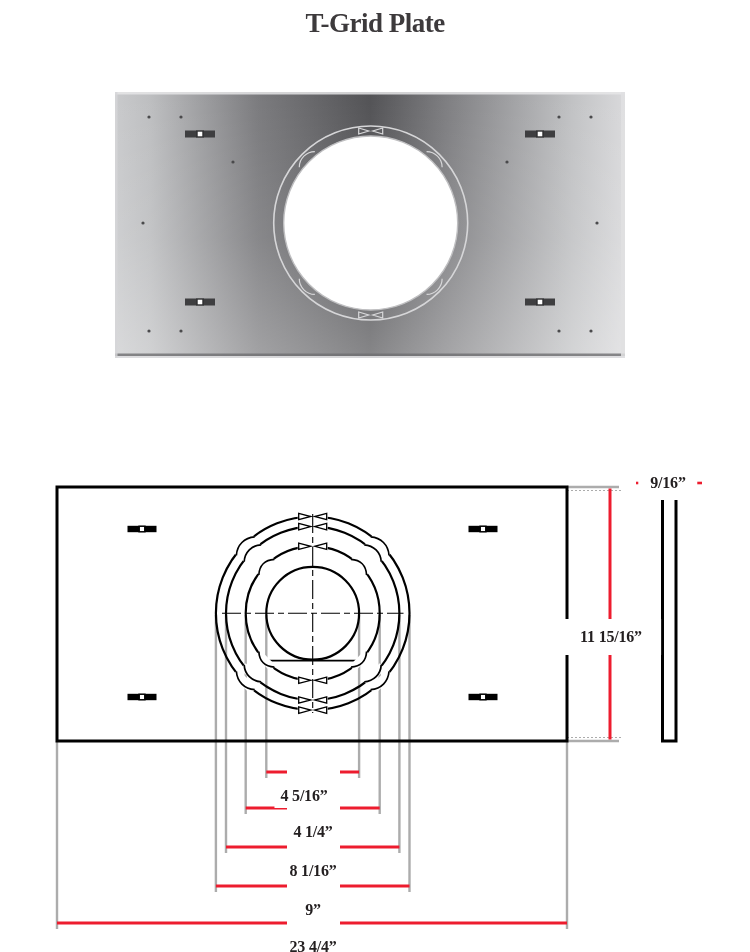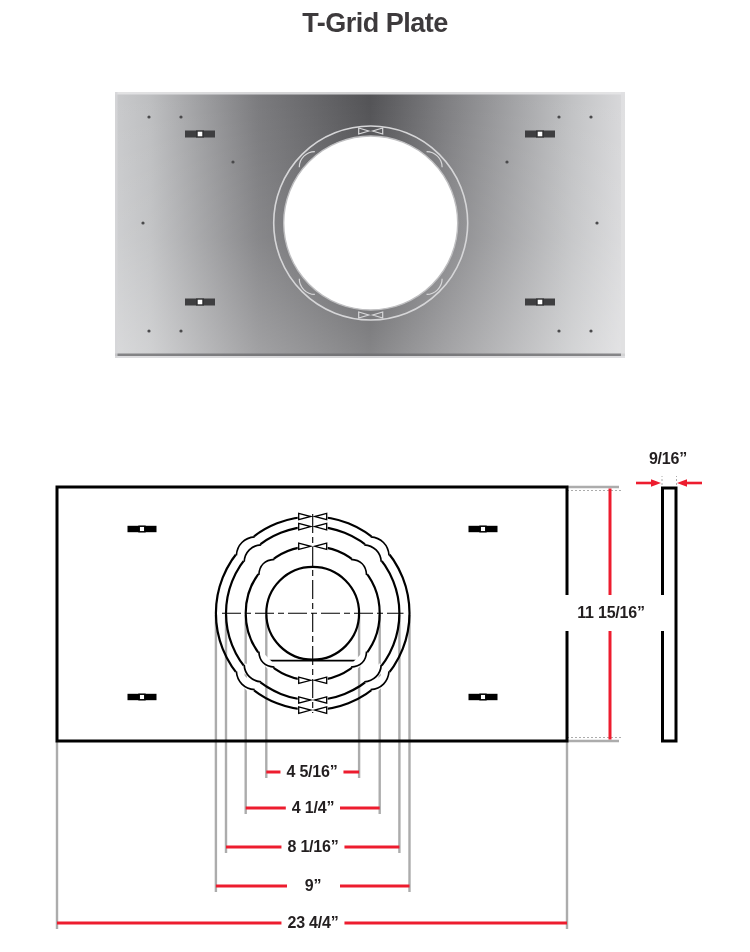--- a/index.html
+++ b/index.html
@@ -6,21 +6,21 @@
     --dimension-red:#ED1C2E;
     --extension-gray:#ACACAC;
     --drawing-black:#000000;
     --label-text:#231F20;
     --title-text:#3D3A3C;
     --page-background:#FFFFFF;
   }
   *{margin:0;padding:0;box-sizing:border-box;}
   html,body{width:750px;height:952px;background:var(--page-background);}
   .canvas{position:relative;width:750px;height:952px;background:var(--page-background);
-          font-family:Liberation Sans, sans-serif;overflow:hidden;border-radius:13px;}
+          font-family:Liberation Serif, serif;overflow:hidden;border-radius:13px;}
   .page-title{position:absolute;top:8px;left:0;width:750px;text-align:center;
     font-size:27px;font-weight:700;color:var(--title-text);letter-spacing:-0.5px;}
   svg{position:absolute;overflow:visible;}
   
   .blk{stroke:var(--drawing-black);fill:none;}
   .gapfill{fill:var(--page-background);stroke:none;}
   .tabline{fill:var(--page-background);stroke:var(--drawing-black);stroke-width:1.3;}
   .tabarc{fill:none;stroke:var(--drawing-black);stroke-width:1.7;}
   .grayline{stroke:var(--extension-gray);stroke-width:2.4;fill:none;}
   .graydot{stroke:var(--extension-gray);stroke-width:1;fill:none;stroke-dasharray:2 2;}
@@ -30,21 +30,21 @@
   .centerline{stroke:var(--drawing-black);stroke-width:1.1;fill:none;stroke-dasharray:19 4 6 4;}
   
   .ringcut{fill:none;stroke:#d6d6d8;stroke-width:1.6;}
   .ringcut2{fill:none;stroke:#bfbfc1;stroke-width:1.4;}
   .ringtab{fill:none;stroke:#d8d8da;stroke-width:1.2;}
   .pilot{fill:#4a4a4c;}
   
   .dim-label{position:absolute;z-index:3;background:var(--page-background);
     color:var(--label-text);font-size:16px;font-weight:600;letter-spacing:-0.2px;
     display:flex;align-items:center;justify-content:center;white-space:nowrap;
-    transform:translate(-50%,-50%);padding:3px 6px;}
+    transform:translate(-50%,-50%);padding:3px 6px;margin-top:24px;}
   .label-col{position:absolute;z-index:2;background:var(--page-background);}
 </style>
 </head>
 <body>
 
 <div class="canvas">
 
   <div class="page-title">T-Grid Plate</div>
 
   <svg style="left:115px;top:92px;" width="510" height="266" viewBox="0 0 510 266">
@@ -336,21 +336,21 @@
 
     <rect class="blk" x="662.5" y="58" width="13.5" height="253" stroke-width="3" fill="#ffffff"></rect>
   </svg>
 
   <div class="label-col" style="left:287px;top:751px;width:53px;height:196px;"></div>
 
   <div class="dim-label" style="left:668px;top:459px;padding:8px 12px;">9/16”</div>
 
   <div class="dim-label" style="left:611px;top:613px;padding:9px 19px;">11 15/16”</div>
 
-  <div class="dim-label" style="left:312px;top:772px;">4 5/16”</div>
+  <div class="dim-label" style="left:304px;top:772px;">4 5/16”</div>
 
   <div class="dim-label" style="left:313px;top:808px;">4 1/4”</div>
 
   <div class="dim-label" style="left:313px;top:847px;">8 1/16”</div>
 
   <div class="dim-label" style="left:313px;top:886px;">9”</div>
 
   <div class="dim-label" style="left:313px;top:923px;">23 4/4”</div>
 
 </div>

